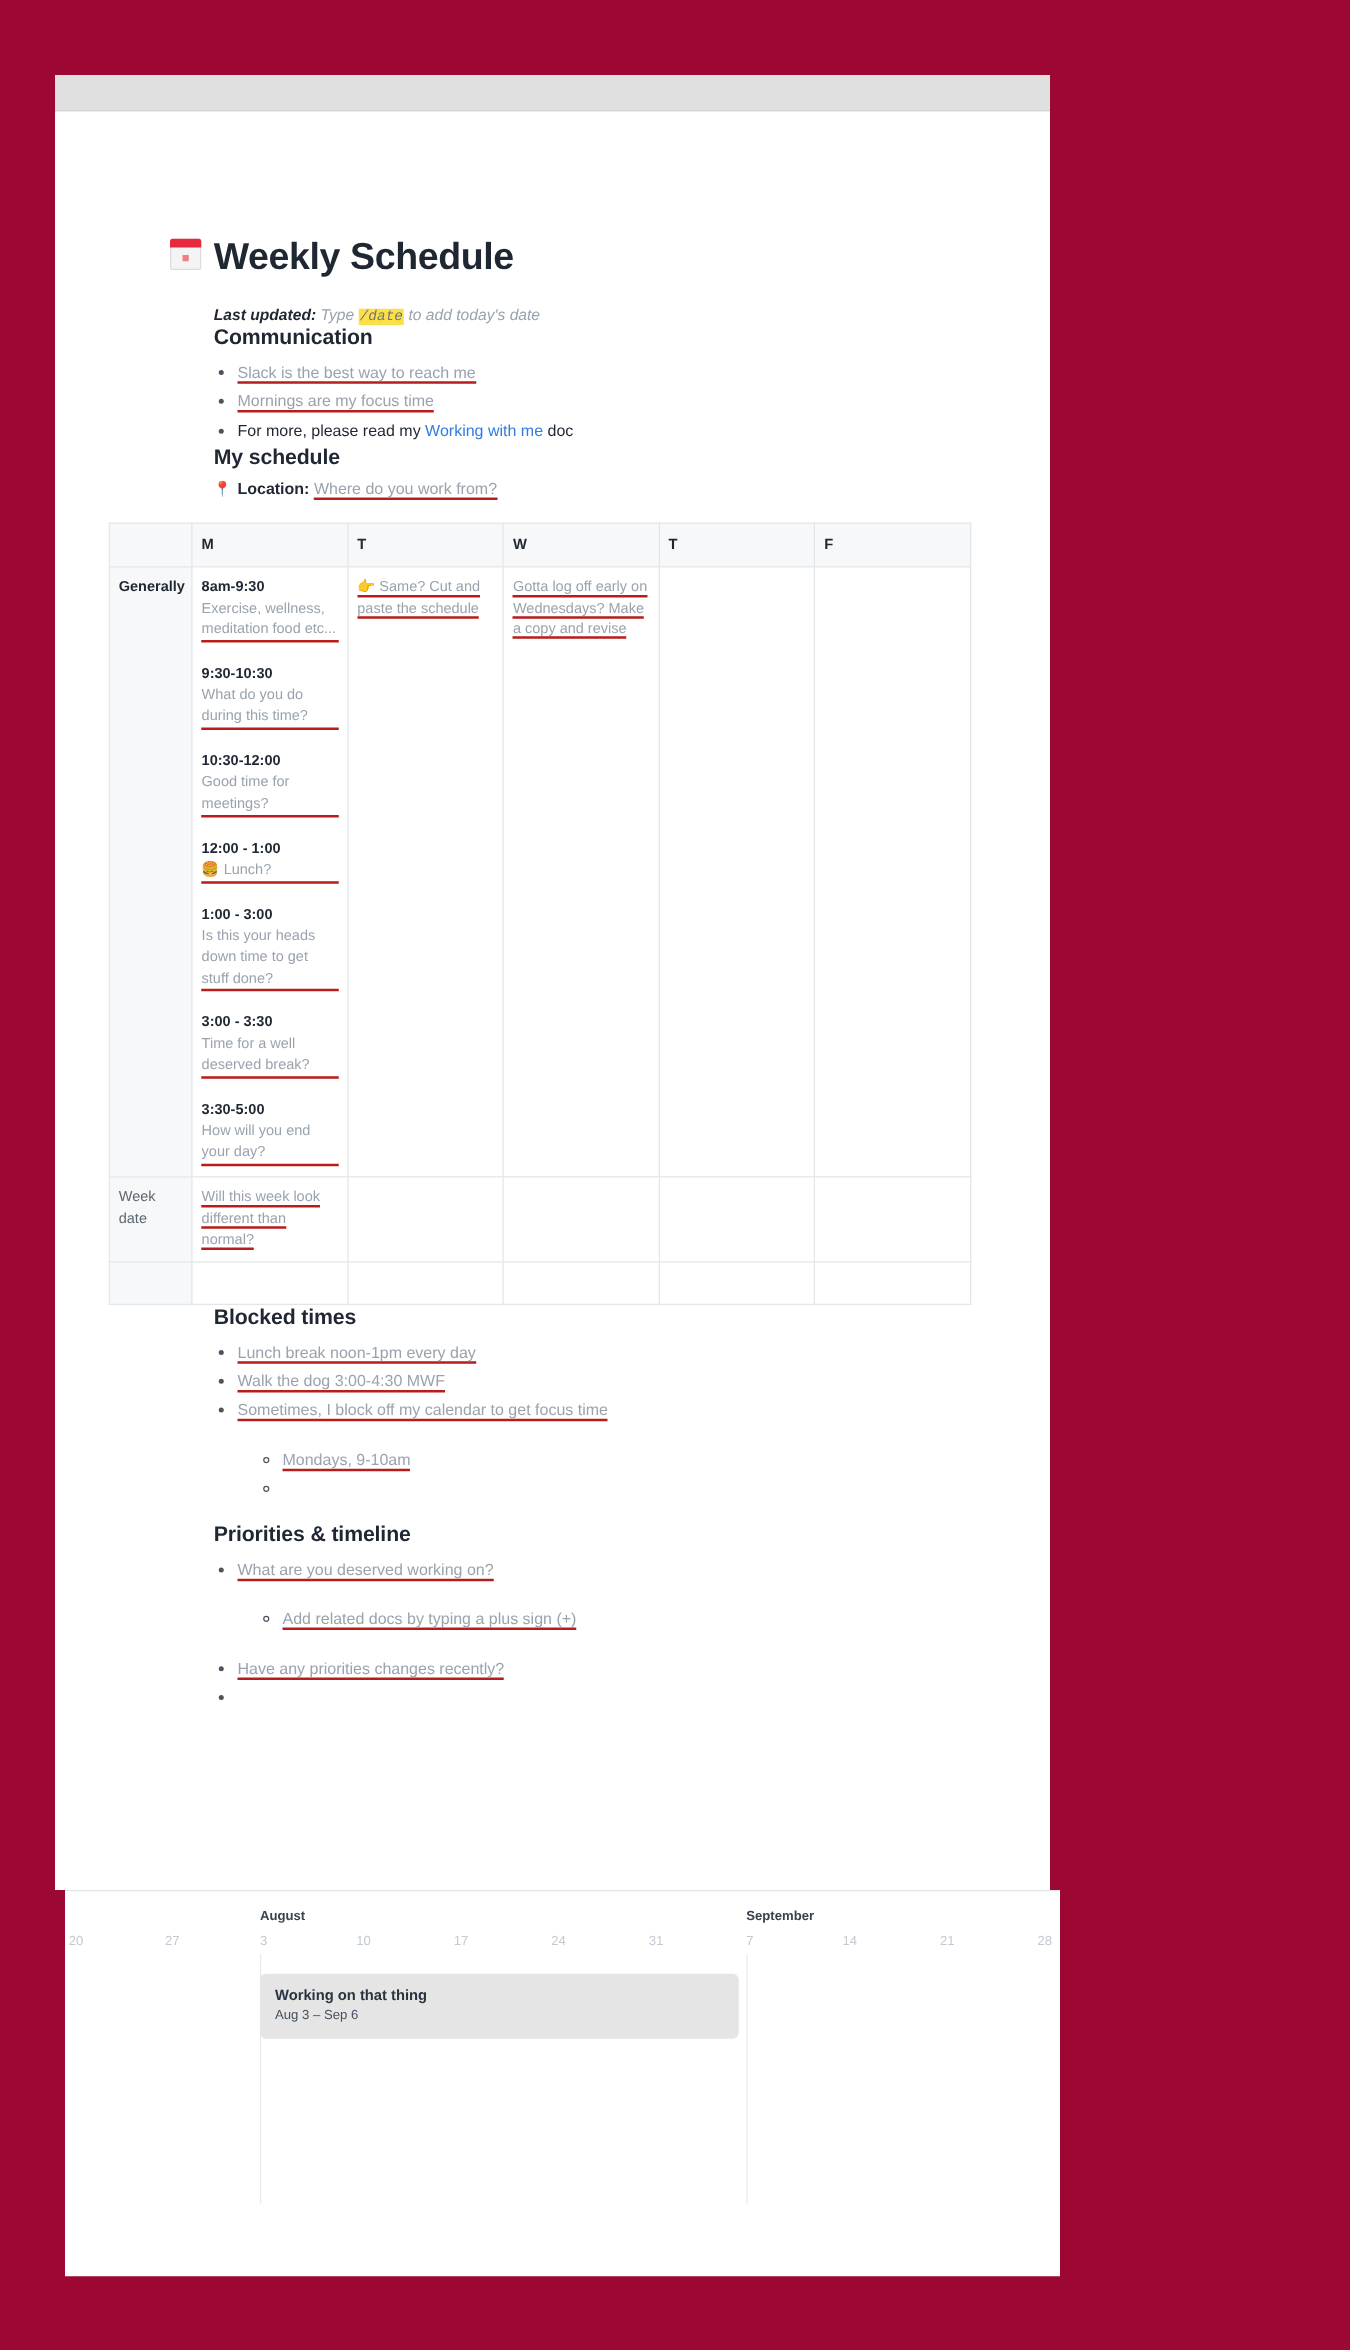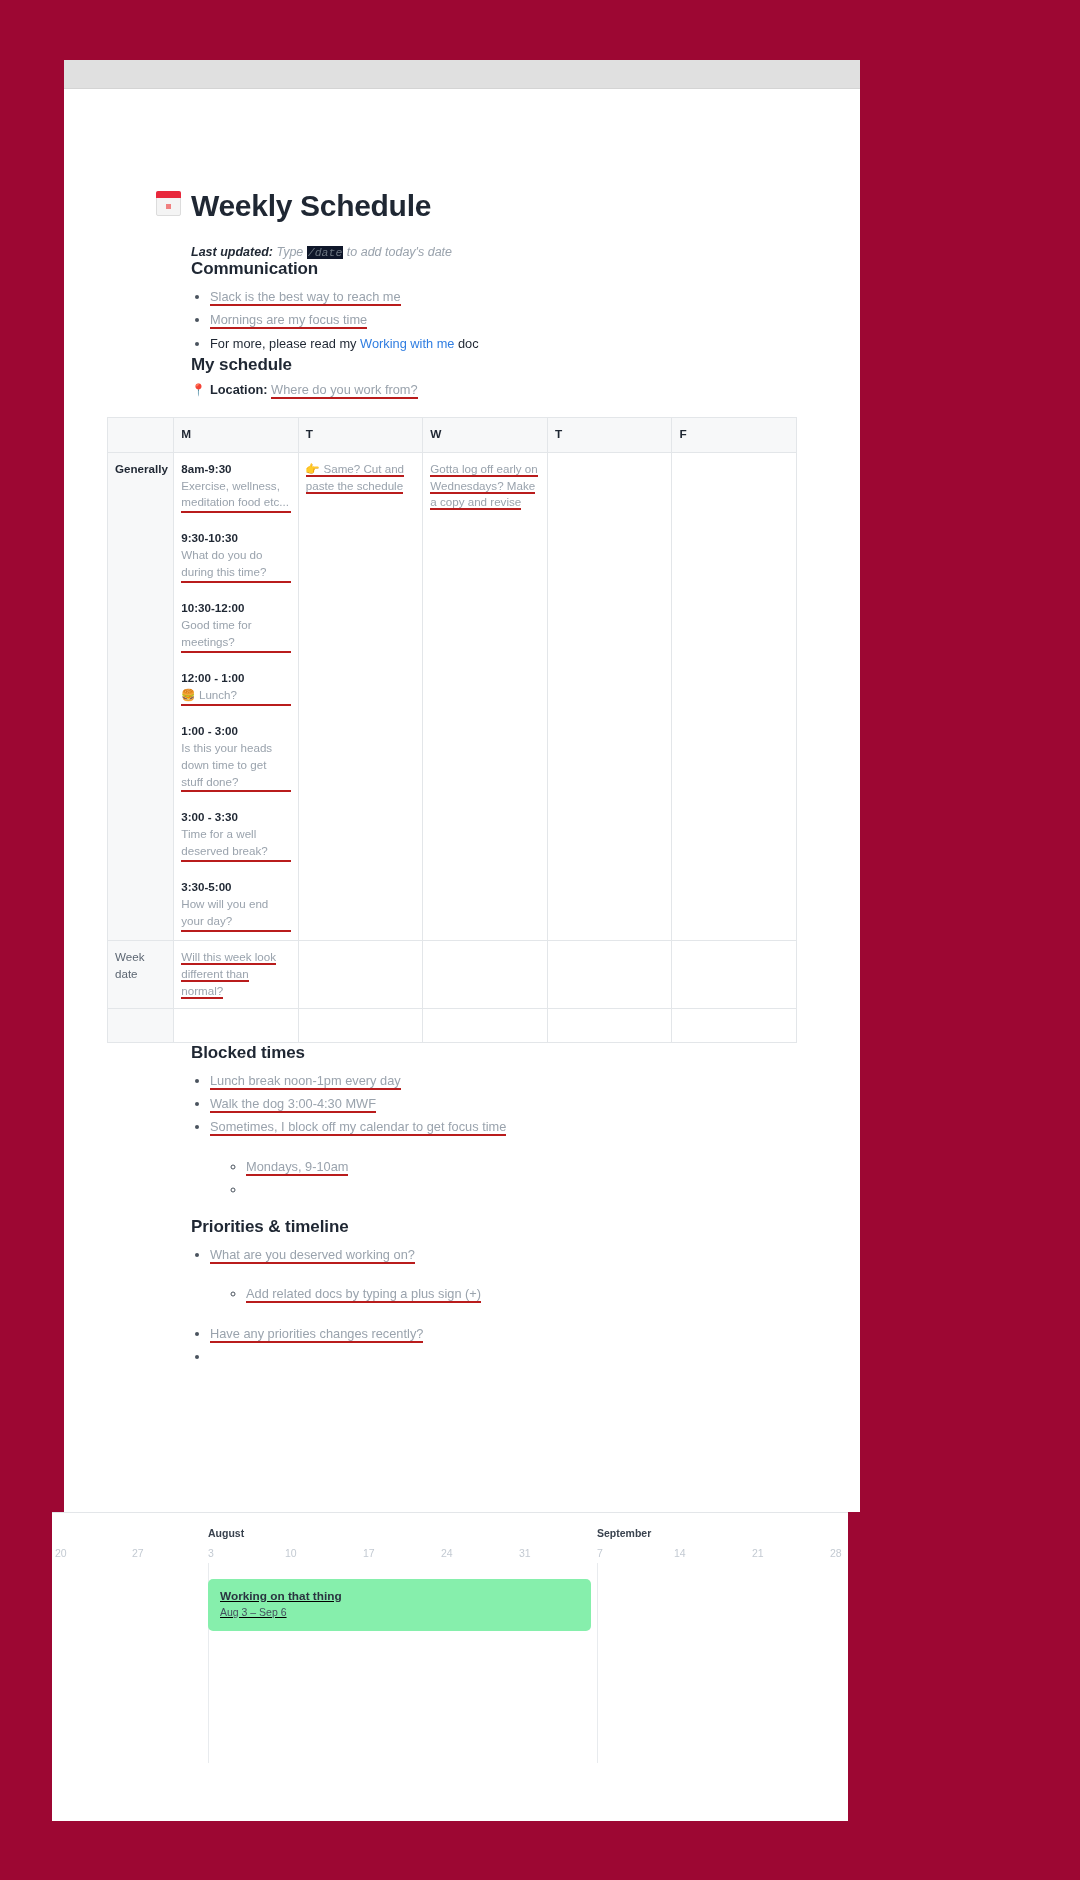--- a/index.html
+++ b/index.html
@@ -8,21 +8,21 @@
   }
   body {
     width: 1080px;
     height: 1880px;
     background: #9d0733;
     font-family: "Liberation Sans", sans-serif;
     overflow: hidden;
   }
   .page {
     position: absolute;
-    left: 64px;
+    left: 44px;
     top: 60px;
     width: 796px;
     height: 1452px;
     background: #ffffff;
     overflow: hidden;
   }
   .topbar {
     height: 28px;
     background: #e0e0e0;
     border-bottom: 1px solid #d4d4d4;
@@ -80,21 +80,21 @@
     font-style: italic;
     color: #1f2733;
     font-weight: bold;
   }
   .last-updated .lu-rest {
     font-weight: normal;
     color: #9aa3ad;
   }
   .slash-chip {
     font-family: "Liberation Mono", monospace;
-    background: #0f172a;
+    background: #fde047;
     color: #6b7580;
     padding: 0 1px;
     font-size: 11.5px;
   }
 
   
   h2.section-h {
     font-size: 17px;
     font-weight: bold;
     color: #1f2733;
@@ -211,25 +211,24 @@
     width: 1px;
     height: 200px;
     background: #e8ebee;
   }
   .tl-bar {
     position: absolute;
     left: 156px;
     top: 66px;
     width: 383px;
     height: 52px;
-    background: #86efac;
+    background: #e5e5e5;
     border-radius: 5px;
     padding: 9px 12px;
     box-sizing: border-box;
-    text-decoration: underline;
   }
   .tl-bar-title {
     font-size: 11.8px;
     font-weight: bold;
     color: #2a3440;
     line-height: 1.4;
   }
   .tl-bar-sub {
     font-size: 10.5px;
     color: #44505e;

